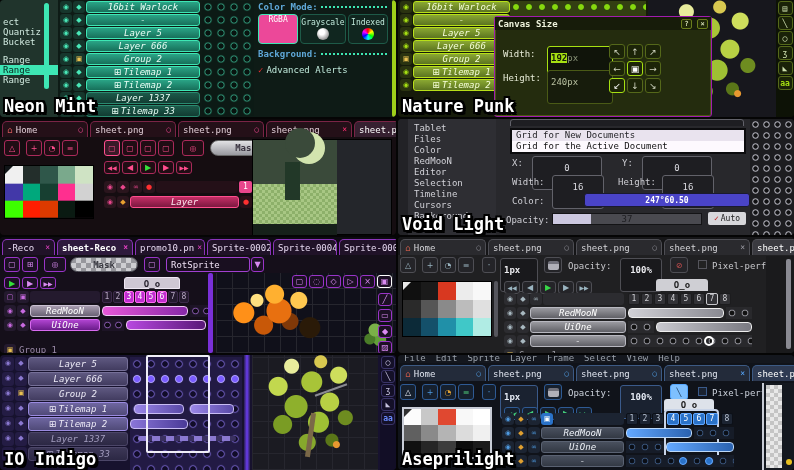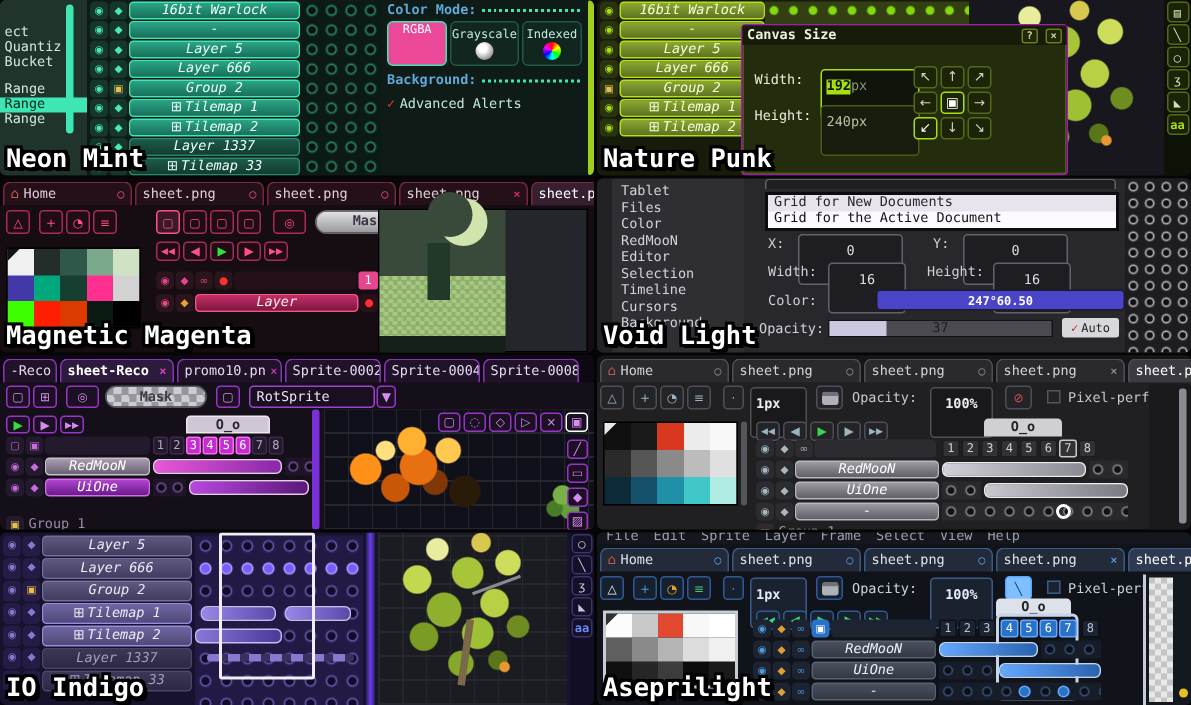--- a/index.html
+++ b/index.html
@@ -401,21 +401,20 @@
     </div>
     <div class="abs" style="left:252px;top:20px;width:140px;height:96px;background:#24262b;border:1px solid #000;">
       <div class="abs gbsky" style="left:0;top:0;width:84px;height:44px;">
         <div class="abs gbmoon" style="left:40px;top:-8px;width:32px;height:32px;"></div>
         <div class="abs gbcut" style="left:32px;top:-12px;width:30px;height:30px;"></div>
       </div>
       <div class="abs gbgnd" style="left:0;top:44px;width:84px;height:40px;"></div>
       <div class="abs gbtow" style="left:32px;top:22px;width:15px;height:38px;"></div>
       <div class="abs" style="left:0;top:84px;width:84px;height:12px;background:#16201a;"></div>
     </div>
-    <span class="badge">Magnetic Magenta</span>
   </div>
 
   <div class="tile t3">
     <div class="abs" style="left:0;top:0;width:10px;height:116px;background:#222226;"></div>
     <div class="abs" style="left:10px;top:0;width:88px;height:116px;background:#2e2e33;padding-top:4px;">
       <span class="si">Tablet</span>
       <span class="si">Files</span>
       <span class="si">Color</span>
       <span class="si">RedMooN</span>
       <span class="si">Editor</span>
@@ -463,21 +462,21 @@
         <span style="color:#c02020;font-weight:bold;">✓</span>
         <span>Auto</span>
       </div>
     </div>
     <div class="abs circles" style="left:352px;top:0;width:44px;height:116px;"></div>
     <span class="badge">Void Light</span>
   </div>
 
   <div class="tile t4">
     <div class="tabbar">
-      <div class="tab" style="width:36px">
+      <div class="tab" style="width:53px">
           <span>-Reco</span>
           <span class="tclose" style="color:#e040c0">×</span>
         </div>
       <div class="tab act" style="width:76px">
           <span>sheet-Reco</span>
           <span class="tclose" style="color:#e040c0">×</span>
         </div>
       <div class="tab" style="width:70px">
           <span>promo10.pn</span>
           <span class="tclose" style="color:#e040c0">×</span>

